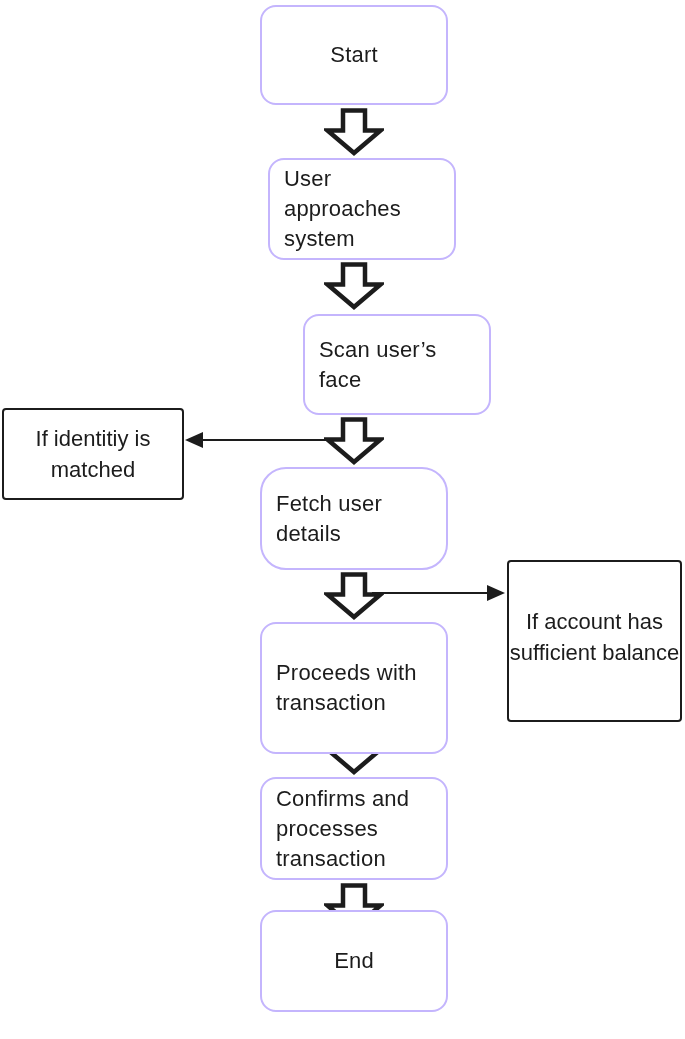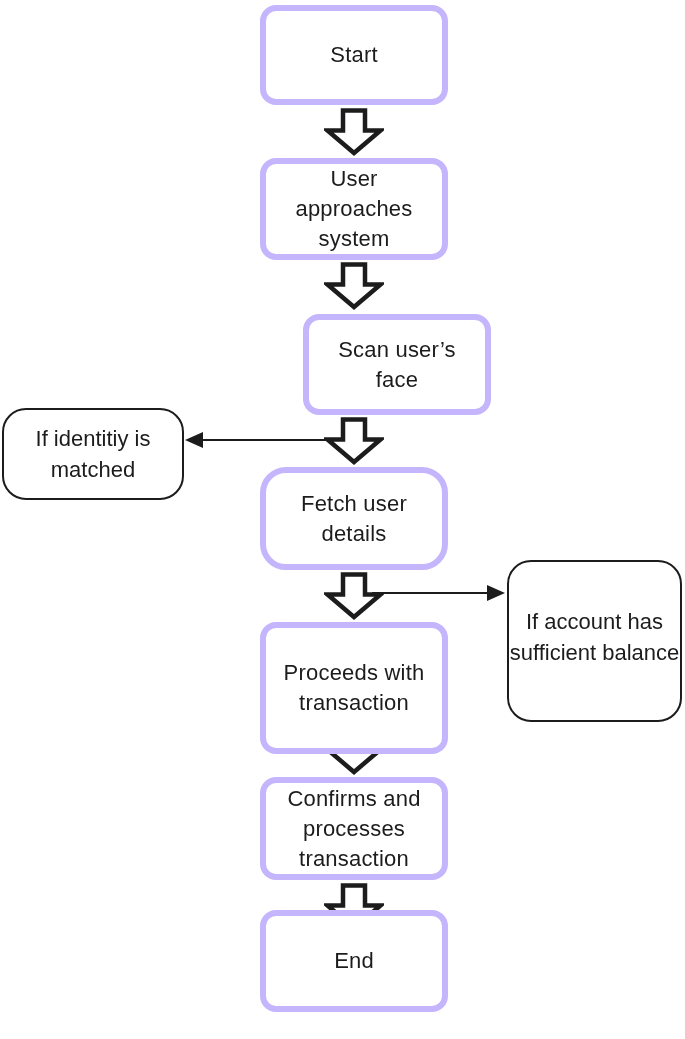--- a/index.html
+++ b/index.html
@@ -13,38 +13,38 @@
     height: 1039px;
     background: #ffffff;
     font-family: "Liberation Sans", sans-serif;
     color: #1c1c1c;
     overflow: hidden;
   }
   .node {
     position: absolute;
     box-sizing: border-box;
     background: #ffffff;
-    border: 6px solid #c4b5fd;
+    border: 2px solid #c4b5fd;
     border-radius: 16px;
     display: flex;
     align-items: center;
     justify-content: center;
-    text-align: center;
+    text-align: left;
     font-size: 22px;
     line-height: 30px;
     letter-spacing: 0.2px;
     z-index: 3;
   }
   .node .lbl { display: block; padding: 0 14px; }
   .side-node {
     position: absolute;
     box-sizing: border-box;
     background: #ffffff;
     border: 2.5px solid #1c1c1c;
-    border-radius: 24px;
+    border-radius: 4px;
     display: flex;
     align-items: center;
     justify-content: center;
     text-align: center;
     font-size: 22px;
     line-height: 31px;
     z-index: 3;
   }
   .block-arrow {
     position: absolute;
@@ -69,21 +69,21 @@
   .arrowhead-right {
     position: absolute;
     width: 0; height: 0;
     border-top: 8px solid transparent;
     border-bottom: 8px solid transparent;
     border-left: 18px solid #1c1c1c;
     z-index: 1;
   }
   
   #n0 { left: 260px; top: 5px;   width: 188px; height: 100px; }
-  #n1 { left: 260px; top: 158px; width: 188px; height: 102px; }
+  #n1 { left: 268px; top: 158px; width: 188px; height: 102px; }
   #n2 { left: 260px; top: 314px; width: 188px; height: 101px; margin-left: 43px; }
   #n3 { left: 260px; top: 467px; width: 188px; height: 103px; border-radius: 26px; }
   #n4 { left: 260px; top: 622px; width: 188px; height: 132px; }
   #n5 { left: 260px; top: 777px; width: 188px; height: 103px; }
   #n6 { left: 260px; top: 910px; width: 188px; height: 102px; }
   
   #a0 { left: 324px; top: 108px; }
   #a1 { left: 324px; top: 262px; }
   #a2 { left: 324px; top: 417px; }
   #a3 { left: 324px; top: 572px; }

